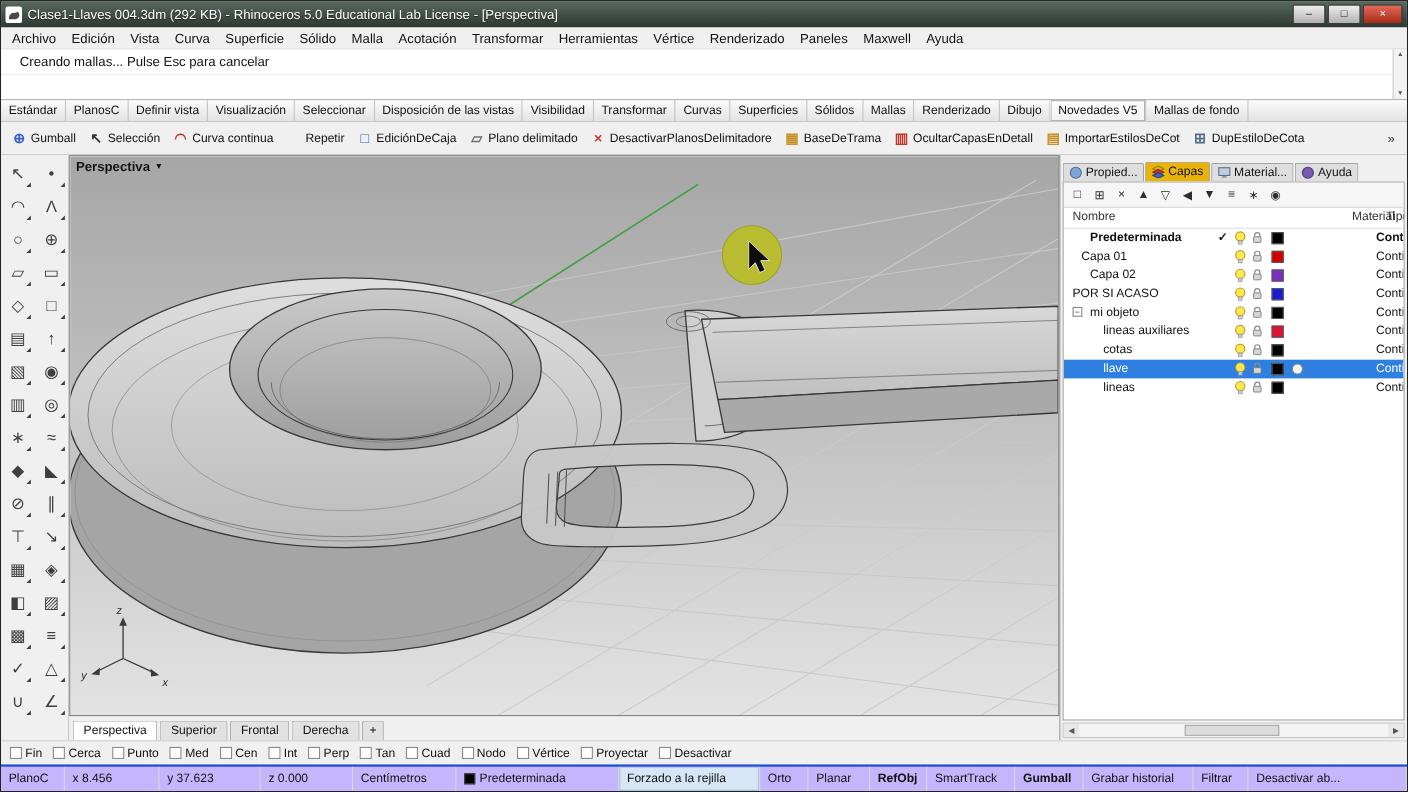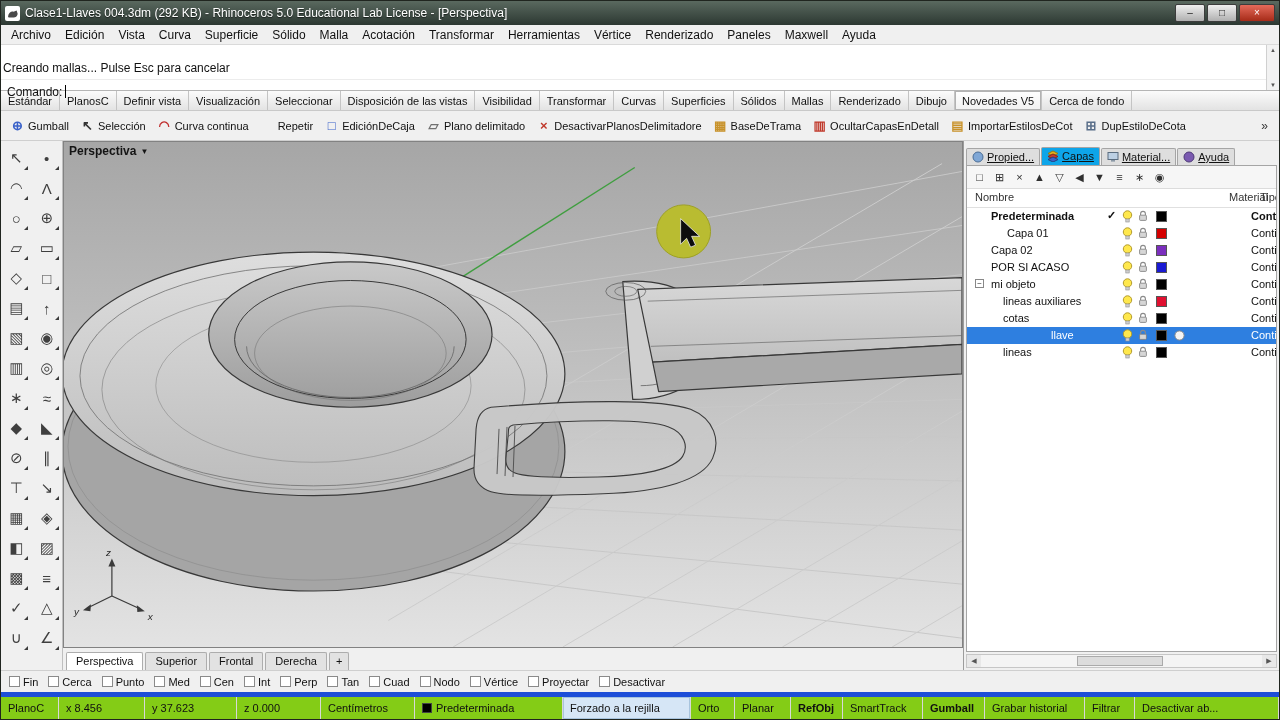--- a/index.html
+++ b/index.html
@@ -11,21 +11,21 @@
   .title-text{font-size:12px;text-shadow:0 1px 1px rgba(0,0,0,.6);white-space:nowrap;overflow:hidden;}
   .win-controls{margin-left:auto;display:flex;gap:2px;}
   .win-btn{width:28px;height:16px;display:flex;align-items:center;justify-content:center;font-size:10px;color:#222;
            background:linear-gradient(#efefef,#b0b0b0);border:1px solid #3c3c3c;border-radius:2px;line-height:1;}
   .win-btn.close{width:34px;background:linear-gradient(#e46a5a,#a62b18);color:#fff;}
   
   .menubar{height:20px;flex:0 0 20px;background:#f0f0f0;display:flex;align-items:center;padding:0 3px;border-bottom:1px solid #dadada;box-sizing:border-box;}
   .menu-item{padding:2px 7px;font-size:12px;white-space:nowrap;}
   
   .cmdarea{position:relative;height:46px;flex:0 0 46px;background:#fff;border-bottom:1px solid #b5b5b5;box-sizing:border-box;}
-  .cmd-history{height:22px;line-height:22px;padding:0 2px;font-size:12px;border-bottom:1px solid #ececec;white-space:nowrap;margin-top:12px;}
+  .cmd-history{height:22px;line-height:22px;padding:0 17px;font-size:12px;border-bottom:1px solid #ececec;white-space:nowrap;}
   .cmd-input{height:23px;display:flex;align-items:center;padding:0 6px;font-size:12px;}
   .caret{display:inline-block;width:1px;height:13px;background:#000;margin-left:3px;}
   .cmd-scroll{position:absolute;right:0;top:0;bottom:0;width:13px;border-left:1px solid #d0d0d0;background:#f2f2f2;
               display:flex;flex-direction:column;justify-content:space-between;align-items:center;font-size:6px;color:#555;padding:2px 0;box-sizing:border-box;}
   
   .tabrow{height:20px;flex:0 0 20px;display:flex;align-items:stretch;background:linear-gradient(#fbfbfb,#e3e3e3);border-bottom:1px solid #c9c9c9;overflow:hidden;white-space:nowrap;box-sizing:border-box;}
   .ribbon-tab{display:flex;align-items:center;padding:0 7px;border-right:1px solid #c4c4c4;font-size:11px;}
   .ribbon-tab.active{background:linear-gradient(#ffffff,#f1f1f1);box-shadow:inset 0 0 0 1px #b2b2b2;}
   
   .toolrow{height:30px;flex:0 0 30px;background:#f0f0f0;border-bottom:1px solid #cfcfcf;display:flex;align-items:center;gap:3px;padding:0 5px;white-space:nowrap;overflow:hidden;box-sizing:border-box;}
@@ -41,23 +41,23 @@
   .viewport{position:relative;flex:1;border:1px solid #828282;overflow:hidden;box-sizing:border-box;}
   .vp-canvas{position:absolute;inset:0;width:100%;height:100%;display:block;}
   .vp-label{position:absolute;top:2px;left:5px;display:flex;align-items:center;gap:4px;font-size:12px;font-weight:bold;color:#141414;}
   .vp-label-arrow{font-size:8px;}
   .vp-tabs{height:22px;flex:0 0 22px;background:#f0f0f0;display:flex;align-items:flex-end;gap:2px;padding:2px 2px 0 3px;box-sizing:border-box;}
   .vp-tab{padding:2px 9px 3px;font-size:11px;background:#e2e2e2;border:1px solid #adadad;border-bottom:none;border-radius:2px 2px 0 0;}
   .vp-tab.active{background:#fff;}
   .vp-tab-add{padding:2px 6px 3px;}
   
   .panel{width:316px;flex:0 0 316px;display:flex;flex-direction:column;background:#f0f0f0;border-left:1px solid #9c9c9c;box-sizing:border-box;}
-  .panel-tabs{height:22px;flex:0 0 22px;display:flex;align-items:flex-end;gap:1px;padding:2px 2px 0;text-decoration:underline;}
+  .panel-tabs{height:22px;flex:0 0 22px;display:flex;align-items:flex-end;gap:1px;padding:2px 2px 0;}
   .panel-tab{display:flex;align-items:center;gap:3px;padding:2px 5px;font-size:11px;background:#dedede;border:1px solid #a5a5a5;border-bottom:none;border-radius:2px 2px 0 0;}
-  .panel-tab.active{background:#0ea5e9;padding-bottom:3px;}
+  .panel-tab.active{background:#eab308;padding-bottom:3px;}
   .ptab-ico{display:flex;align-items:center;}
   .panel-body{flex:1;margin:0 2px;background:#fff;border:1px solid #a5a5a5;display:flex;flex-direction:column;overflow:hidden;min-height:0;}
   .layer-toolbar{height:22px;flex:0 0 22px;display:flex;align-items:center;gap:1px;padding:0 3px;background:#f6f6f6;border-bottom:1px solid #dcdcdc;}
   .lt-btn{width:19px;height:18px;display:flex;align-items:center;justify-content:center;font-size:11px;color:#2f2f2f;}
   .layer-header{position:relative;height:18px;flex:0 0 18px;font-size:11px;color:#333;border-bottom:1px solid #e0e0e0;}
   .lh-name{position:absolute;left:8px;top:2px;}
   .lh-material{position:absolute;left:262px;top:2px;}
   .lh-type{position:absolute;left:293px;top:2px;}
   .layer-list{flex:1;overflow:hidden;}
   .layer-row{position:relative;height:17px;font-size:11px;}
@@ -72,21 +72,21 @@
   .lr-sphere{position:absolute;left:207px;top:3px;}
   .lr-type{position:absolute;left:284px;top:2px;width:30px;overflow:hidden;white-space:nowrap;}
   .h-scroll{height:14px;flex:0 0 14px;margin:2px;display:flex;align-items:stretch;background:#f0f0f0;border:1px solid #c6c6c6;box-sizing:border-box;}
   .hs-btn{width:14px;display:flex;align-items:center;justify-content:center;font-size:7px;color:#555;background:#e8e8e8;}
   .hs-track{flex:1;position:relative;background:#f4f4f4;}
   .hs-thumb{position:absolute;left:96px;top:1px;bottom:1px;width:86px;background:#dcdcdc;border:1px solid #aaa;box-sizing:border-box;}
   
   .osnap{height:22px;flex:0 0 22px;background:#f0f0f0;border-top:1px solid #cfcfcf;display:flex;align-items:center;gap:10px;padding:0 8px;font-size:11px;box-sizing:border-box;overflow:hidden;}
   .os-item{display:flex;align-items:center;gap:3px;white-space:nowrap;}
   .os-box{width:11px;height:11px;background:#fff;border:1px solid #8a8a8a;box-sizing:border-box;}
-  .statusbar{height:22px;flex:0 0 22px;background:#84cc16;border-top:5px solid #1d4ed8;display:flex;align-items:stretch;font-size:11px;overflow:hidden;}
+  .statusbar{height:22px;flex:0 0 22px;background:#c4b5fd;border-top:2px solid #1d4ed8;display:flex;align-items:stretch;font-size:11px;overflow:hidden;}
   .sb-cell{display:flex;align-items:center;gap:4px;padding:0 7px;border-right:1px solid #d8d8d8;white-space:nowrap;box-sizing:border-box;}
   .sb-cell.highlight{background:#d6e6f6;box-shadow:inset 0 0 0 1px #a8c4de;}
   .sb-cell.bold{font-weight:bold;}
   .sb-swatch{width:10px;height:10px;border:1px solid #444;box-sizing:border-box;}
   svg text{font-family:"Liberation Sans",sans-serif;}
 </style>
 </head>
 <body>
 
 <div id="app">
@@ -118,24 +118,20 @@
       <div class="menu-item">Herramientas</div>
       <div class="menu-item">Vértice</div>
       <div class="menu-item">Renderizado</div>
       <div class="menu-item">Paneles</div>
       <div class="menu-item">Maxwell</div>
       <div class="menu-item">Ayuda</div>
     </div>
 
   <div class="cmdarea">
     <div class="cmd-history">Creando mallas... Pulse Esc para cancelar</div>
-    <div class="cmd-input">
-      <span>Comando:</span>
-      <span class="caret"></span>
-    </div>
     <div class="cmd-scroll">
       <span>▲</span>
       <span>▼</span>
     </div>
   </div>
 
   <div class="tabrow">
       <div class="ribbon-tab">Estándar</div>
       <div class="ribbon-tab">PlanosC</div>
       <div class="ribbon-tab">Definir vista</div>
@@ -144,21 +140,21 @@
       <div class="ribbon-tab">Disposición de las vistas</div>
       <div class="ribbon-tab">Visibilidad</div>
       <div class="ribbon-tab">Transformar</div>
       <div class="ribbon-tab">Curvas</div>
       <div class="ribbon-tab">Superficies</div>
       <div class="ribbon-tab">Sólidos</div>
       <div class="ribbon-tab">Mallas</div>
       <div class="ribbon-tab">Renderizado</div>
       <div class="ribbon-tab">Dibujo</div>
       <div class="ribbon-tab active">Novedades V5</div>
-      <div class="ribbon-tab">Cerca de fondo</div>
+      <div class="ribbon-tab">Mallas de fondo</div>
     </div>
 
   <div class="toolrow">
     <div class="tool-item">
         <span class="tool-ico" style="color: rgb(58, 98, 201);">⊕</span>
         <span class="tool-lbl">Gumball</span>
       </div>
       <div class="tool-item">
         <span class="tool-ico" style="color: rgb(51, 51, 51);">↖</span>
         <span class="tool-lbl">Selección</span>
@@ -478,21 +474,21 @@
                   <rect x="3.8" y="9" width="3.4" height="3" fill="#cfcfcf" stroke="#8f8f8f" stroke-width="0.6"></rect>
                 </svg></span>
               <span class="lr-lock"><svg width="10" height="12">
                   <path d="M2.6,5.2 V3.8 a2.4,2.4 0 0 1 4.8,0 V5.2" fill="none" stroke="#8a8a8a" stroke-width="1.1"></path>
                   <rect x="1.6" y="5.2" width="6.8" height="5.2" rx="0.8" fill="#d6d6d6" stroke="#7a7a7a" stroke-width="0.8"></rect>
                 </svg></span>
               <span class="lr-swatch" style="background: rgb(0, 0, 0);"></span>
               <span class="lr-type">Continua</span>
             </div>
             <div class="layer-row">
-              <span class="lr-name" style="left: 40px;">Capa 01</span>
+              <span class="lr-name" style="left: 16px;">Capa 01</span>
               <span class="lr-bulb"><svg width="11" height="13">
                   <circle cx="5.5" cy="5" r="4.2" fill="#ffe84d" stroke="#b39b2e"></circle>
                   <rect x="3.8" y="9" width="3.4" height="3" fill="#cfcfcf" stroke="#8f8f8f" stroke-width="0.6"></rect>
                 </svg></span>
               <span class="lr-lock"><svg width="10" height="12">
                   <path d="M2.6,5.2 V3.8 a2.4,2.4 0 0 1 4.8,0 V5.2" fill="none" stroke="#8a8a8a" stroke-width="1.1"></path>
                   <rect x="1.6" y="5.2" width="6.8" height="5.2" rx="0.8" fill="#d6d6d6" stroke="#7a7a7a" stroke-width="0.8"></rect>
                 </svg></span>
               <span class="lr-swatch" style="background: rgb(212, 0, 0);"></span>
               <span class="lr-type">Continua</span>
@@ -504,21 +500,21 @@
                   <rect x="3.8" y="9" width="3.4" height="3" fill="#cfcfcf" stroke="#8f8f8f" stroke-width="0.6"></rect>
                 </svg></span>
               <span class="lr-lock"><svg width="10" height="12">
                   <path d="M2.6,5.2 V3.8 a2.4,2.4 0 0 1 4.8,0 V5.2" fill="none" stroke="#8a8a8a" stroke-width="1.1"></path>
                   <rect x="1.6" y="5.2" width="6.8" height="5.2" rx="0.8" fill="#d6d6d6" stroke="#7a7a7a" stroke-width="0.8"></rect>
                 </svg></span>
               <span class="lr-swatch" style="background: rgb(123, 47, 190);"></span>
               <span class="lr-type">Continua</span>
             </div>
             <div class="layer-row">
-              <span class="lr-name" style="left: 24px;">POR SI ACASO</span>
+              <span class="lr-name" style="left: 8px;">POR SI ACASO</span>
               <span class="lr-bulb"><svg width="11" height="13">
                   <circle cx="5.5" cy="5" r="4.2" fill="#ffe84d" stroke="#b39b2e"></circle>
                   <rect x="3.8" y="9" width="3.4" height="3" fill="#cfcfcf" stroke="#8f8f8f" stroke-width="0.6"></rect>
                 </svg></span>
               <span class="lr-lock"><svg width="10" height="12">
                   <path d="M2.6,5.2 V3.8 a2.4,2.4 0 0 1 4.8,0 V5.2" fill="none" stroke="#8a8a8a" stroke-width="1.1"></path>
                   <rect x="1.6" y="5.2" width="6.8" height="5.2" rx="0.8" fill="#d6d6d6" stroke="#7a7a7a" stroke-width="0.8"></rect>
                 </svg></span>
               <span class="lr-swatch" style="background: rgb(26, 26, 210);"></span>
               <span class="lr-type">Continua</span>
@@ -557,21 +553,21 @@
                   <rect x="3.8" y="9" width="3.4" height="3" fill="#cfcfcf" stroke="#8f8f8f" stroke-width="0.6"></rect>
                 </svg></span>
               <span class="lr-lock"><svg width="10" height="12">
                   <path d="M2.6,5.2 V3.8 a2.4,2.4 0 0 1 4.8,0 V5.2" fill="none" stroke="#8a8a8a" stroke-width="1.1"></path>
                   <rect x="1.6" y="5.2" width="6.8" height="5.2" rx="0.8" fill="#d6d6d6" stroke="#7a7a7a" stroke-width="0.8"></rect>
                 </svg></span>
               <span class="lr-swatch" style="background: rgb(0, 0, 0);"></span>
               <span class="lr-type">Continua</span>
             </div>
             <div class="layer-row selected">
-              <span class="lr-name" style="left: 36px; margin-left: 48px;">llave</span>
+              <span class="lr-name" style="left: 36px;">llave</span>
               <span class="lr-bulb"><svg width="11" height="13">
                   <circle cx="5.5" cy="5" r="4.2" fill="#ffe84d" stroke="#b39b2e"></circle>
                   <rect x="3.8" y="9" width="3.4" height="3" fill="#cfcfcf" stroke="#8f8f8f" stroke-width="0.6"></rect>
                 </svg></span>
               <span class="lr-lock"><svg width="10" height="12">
                   <path d="M2.6,5.2 V3.8 a2.4,2.4 0 0 1 4.8,0 V5.2" fill="none" stroke="#8a8a8a" stroke-width="1.1"></path>
                   <rect x="1.6" y="5.2" width="6.8" height="5.2" rx="0.8" fill="#d6d6d6" stroke="#7a7a7a" stroke-width="0.8"></rect>
                 </svg></span>
               <span class="lr-swatch" style="background: rgb(0, 0, 0);"></span>
               <span class="lr-sphere"><svg width="11" height="11">

